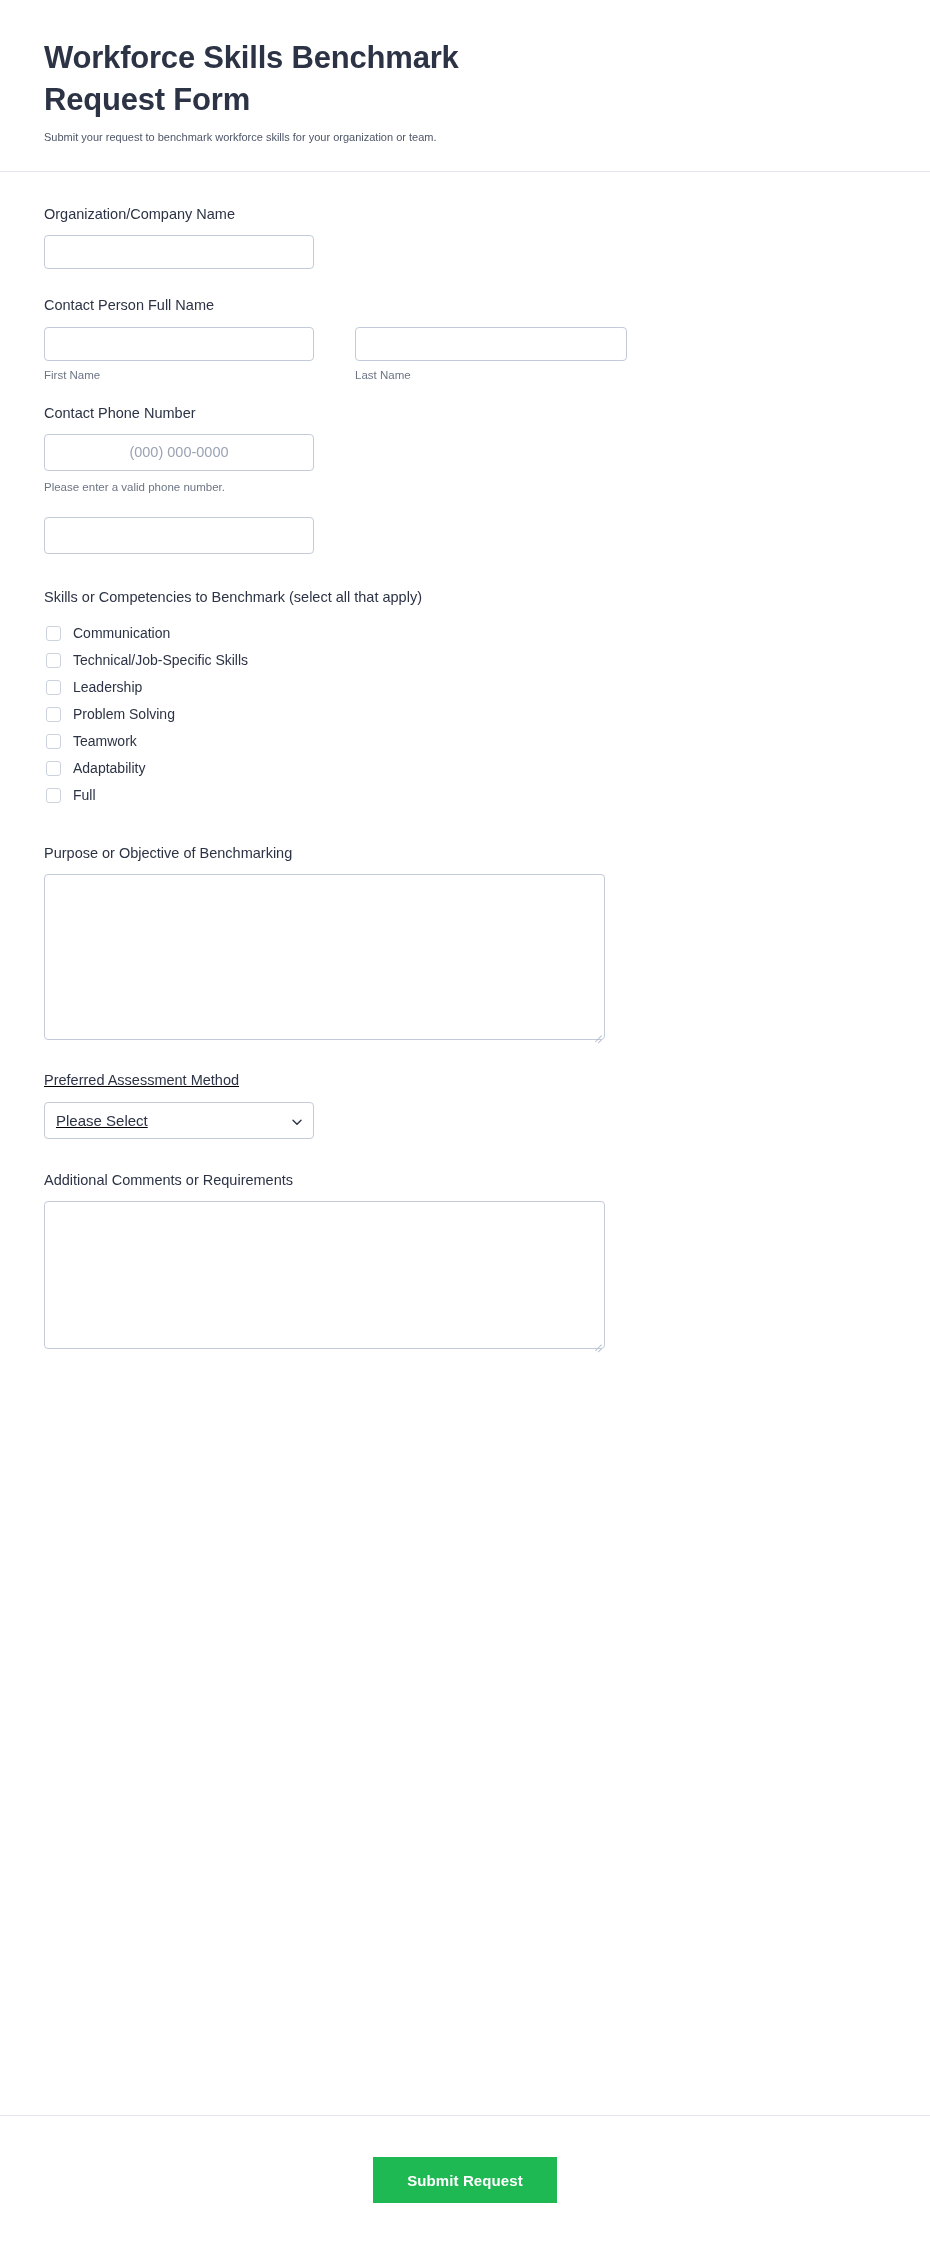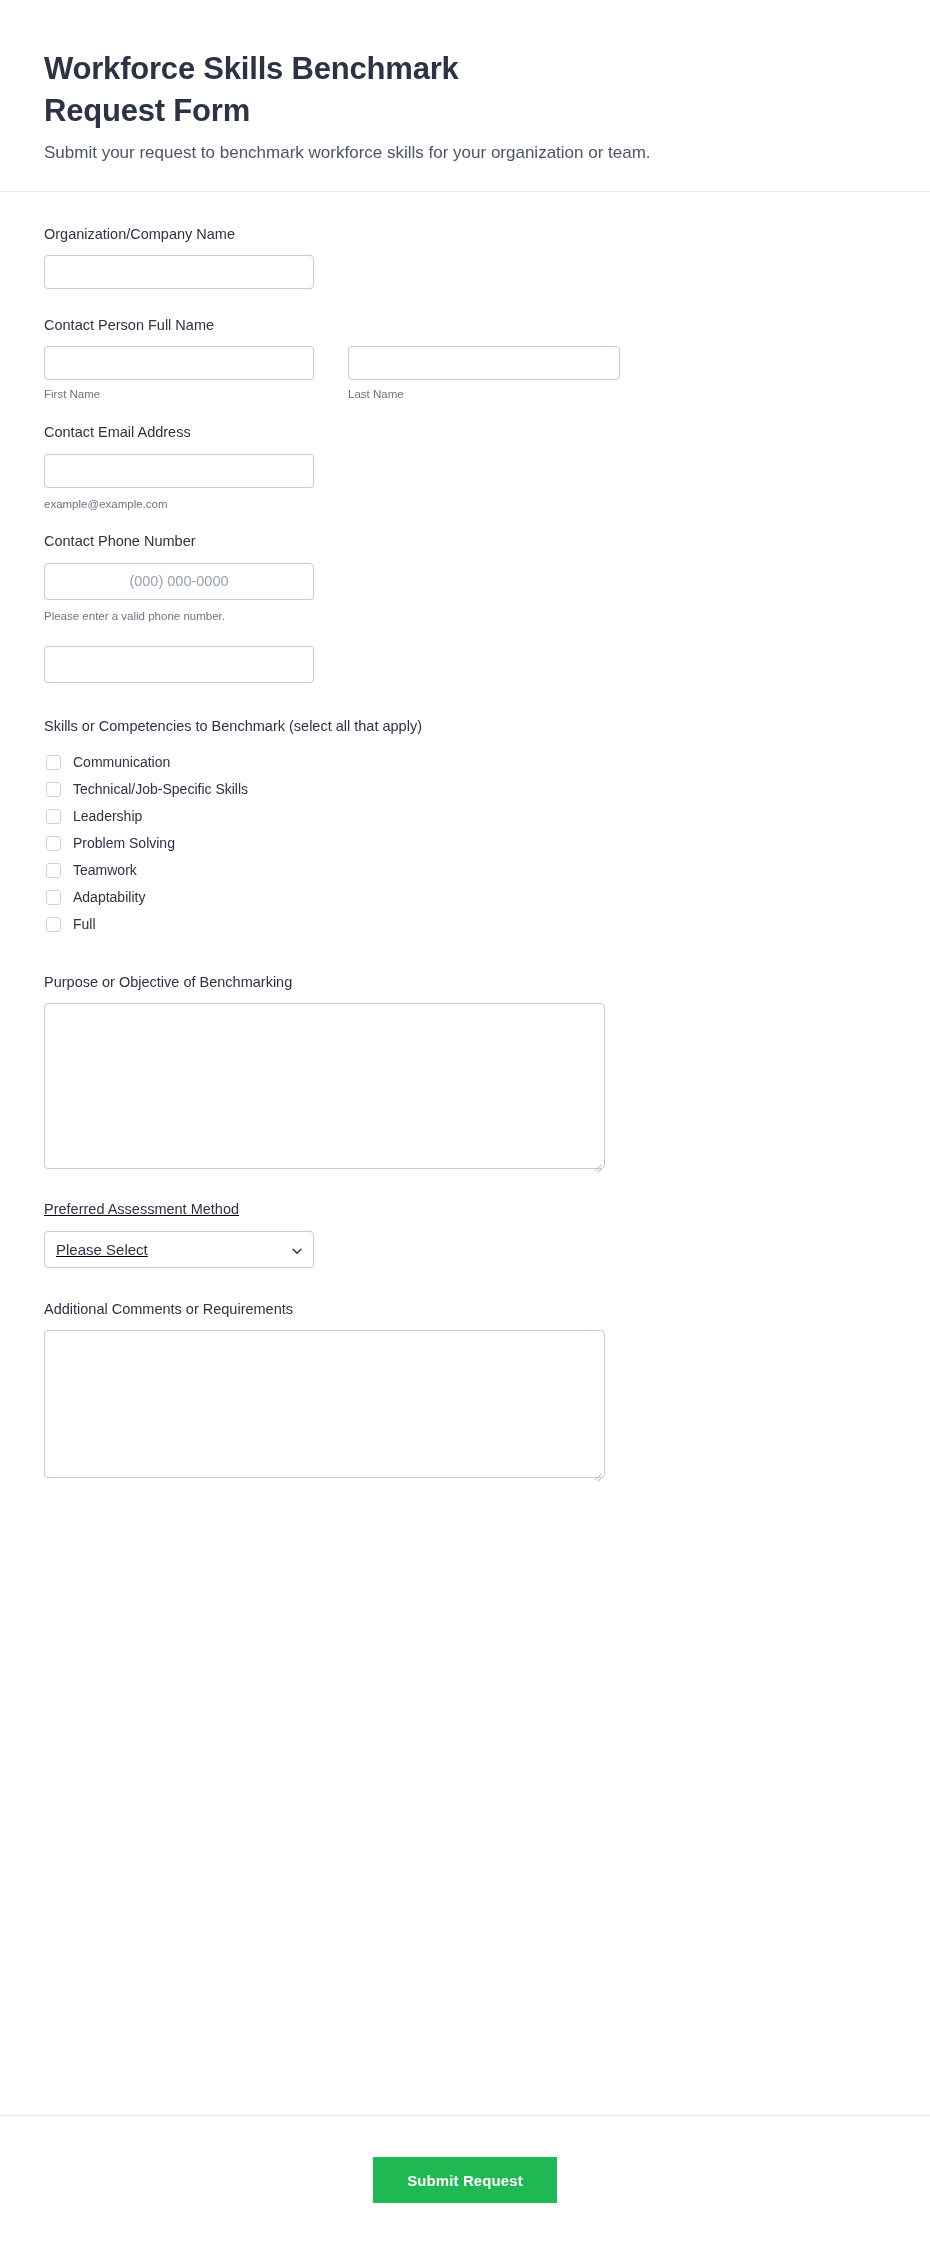--- a/index.html
+++ b/index.html
@@ -13,33 +13,33 @@
   .page {
     width: 930px;
     height: 2264px;
     position: relative;
     background: #ffffff;
     overflow: hidden;
   }
 
   
   .form-header {
-    padding: 48px 44px 0 44px;
+    padding: 37px 44px 0 44px;
   }
   .form-title {
     font-size: 31px;
     line-height: 1.34;
     font-weight: bold;
     color: #2c3345;
     letter-spacing: -0.2px;
     max-width: 530px;
   }
   .form-subtitle {
     margin-top: 10px;
-    font-size: 17px;
+    font-size: 11px;
     line-height: 1.45;
     color: #4d5567;
     font-weight: 400;
   }
   .header-rule {
     margin-top: 25px;
     height: 1px;
     width: 100%;
     background: #e6e8ef;
   }
@@ -89,21 +89,21 @@
     text-align: center;
   }
   .text-input::placeholder {
     color: #9aa3b4;
     font-size: 14.5px;
   }
 
   
   .name-row {
     display: flex;
-    gap: 14px;
+    gap: 21px;
   }
   .name-col {
     width: 270px;
   }
   .name-col-last { width: 270px; }
 
   
   .checkbox-group {
     margin-top: 4px;
   }
@@ -253,25 +253,20 @@
           <input class="text-input" type="text" placeholder="" style="">
           <span class="sub-label">First Name</span>
         </div>
         <div class="name-col-last" style="margin-left:20px;">
           <input class="text-input" type="text" style="width: 272px;" placeholder="">
           <span class="sub-label">Last Name</span>
         </div>
       </div>
     </div>
 
-    <div class="field" style="margin-bottom:20px;">
-      <label class="field-label">Contact Email Address</label>
-      <input class="text-input" type="email" placeholder="" style="">
-      <span class="helper-text">example@example.com</span>
-    </div>
 
     <div class="field" style="margin-bottom:22px;">
       <label class="field-label">Contact Phone Number</label>
       <input class="text-input" type="tel" style="height: 37px;" placeholder="(000) 000-0000">
       <span class="helper-text">Please enter a valid phone number.</span>
     </div>
 
     <div class="field" style="margin-bottom:33px;">
       <input class="text-input" type="text" style="height: 37px;" placeholder="">
     </div>

